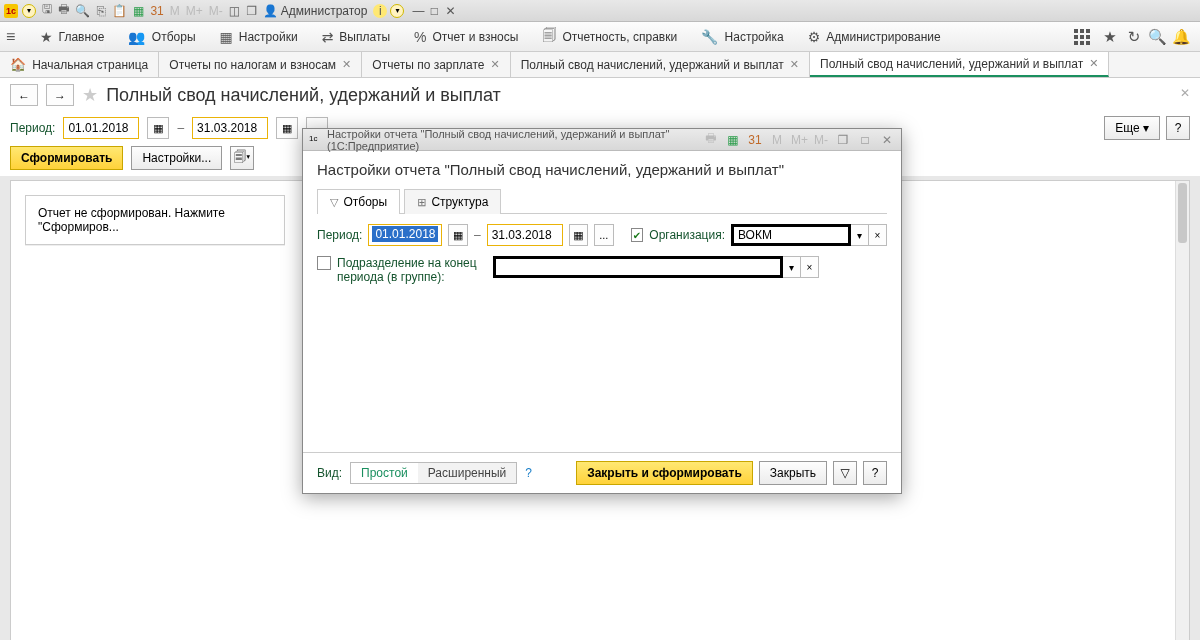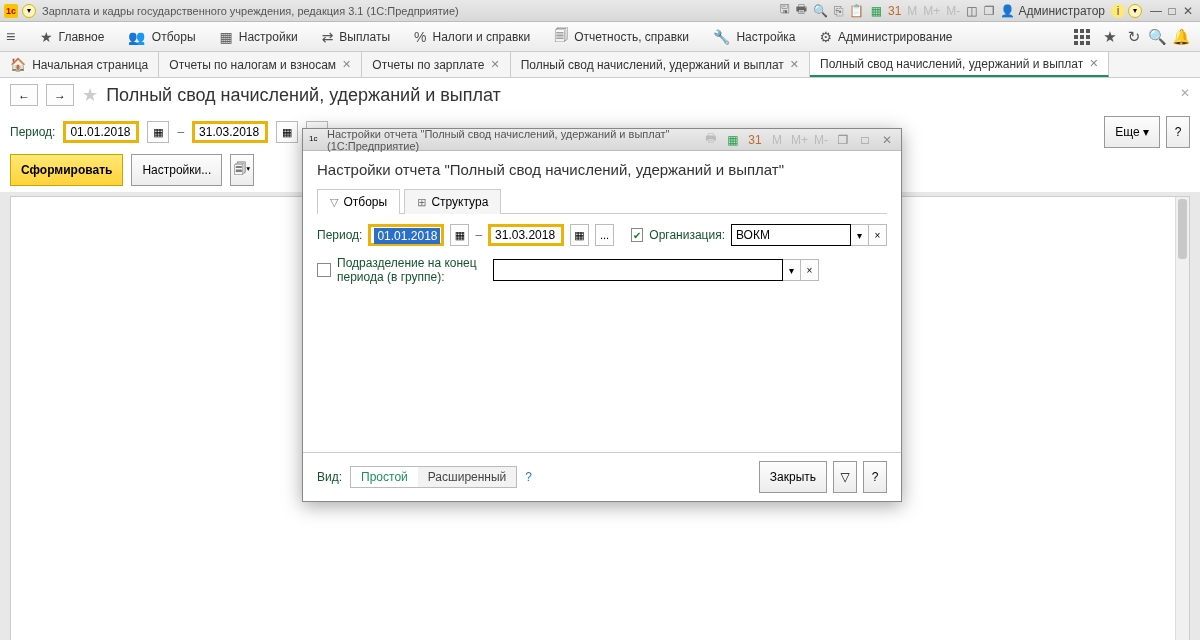--- a/index.html
+++ b/index.html
@@ -36,24 +36,24 @@
 
 .pageheader { padding:6px 10px 4px; display:flex; align-items:center; gap:8px; background:#fff; position:relative;}
 .navbtn { border:1px solid #bbb; background:#fdfdfd; width:28px; height:22px; display:flex; align-items:center; justify-content:center; cursor:pointer; }
 .pageheader h1 { font-size:18px; font-weight:normal; color:#333; }
 .star { color:#ccc; font-size:18px; }
 .page-close { position:absolute; right:10px; top:8px; color:#aaa; cursor:pointer; }
 
 
 .toolbar { padding:6px 10px; display:flex; align-items:center; gap:8px; background:#fff; }
 .lbl { color:#14532d; }
-.input { border:3px solid #eab308; height:22px; padding:0 4px; background:#fff; }
+.input { border:1px solid #eab308; height:22px; padding:0 4px; background:#fff; }
 .datebox { width:76px; }
 .calbtn { border:1px solid #bbb; width:22px; height:22px; display:flex; align-items:center; justify-content:center; background:#fdfdfd; cursor:pointer; font-size:11px;}
-.btn { border:1px solid #999; height:32px; padding:0 10px; background:linear-gradient(#fdfdfd,#ececec); cursor:pointer; display:flex; align-items:center; }
+.btn { border:1px solid #999; height:24px; padding:0 10px; background:linear-gradient(#fdfdfd,#ececec); cursor:pointer; display:flex; align-items:center; }
 .btn.yellow-btn { background:linear-gradient(#ffe873,#ffd23a); border-color:#c9a600; font-weight:bold;}
 .dash { color:#666; }
 .smallbtn { width:24px; justify-content:center; padding:0; }
 .toolbar .right { margin-left:auto; display:flex; gap:6px;}
 
 
 .reportbody { margin:4px 10px 10px; border:1px solid #ccc; background:#fff; height:480px; position:relative;}
 .stub { margin:14px; border:1px solid #ccc; padding:10px 12px; background:#fff; width:260px; box-shadow:0 1px 0 #eee;}
 .vscroll { position:absolute; right:0; top:0; bottom:0; width:14px; background:#f0f0f0; border-left:1px solid #ddd;}
 .vscroll .thumb { position:absolute; left:2px; right:2px; top:2px; height:60px; background:#c8c8c8; border-radius:3px;}
@@ -66,38 +66,37 @@
 .modal .mbody { padding:10px 14px 8px; }
 .modal h2 { font-size:15px; font-weight:normal; color:#333; margin-bottom:10px;}
 .mtabs { display:flex; border-bottom:1px solid #ccc; margin-bottom:10px;}
 .mtab { padding:5px 12px; border:1px solid #ccc; border-bottom:none; margin-right:4px; background:#f5f5f5; cursor:pointer; display:flex; gap:5px; align-items:center; position:relative; top:1px;}
 .mtab.active { background:#fff; }
 .mtab .ic { color:#777; font-size:11px;}
 .frow { display:flex; align-items:center; gap:6px; margin-bottom:10px; }
 .sel { border:1px solid #2a6fc9; background:#2a6fc9; color:#fff; padding:0 2px;}
 .chk { width:14px; height:14px; border:1px solid #888; display:inline-flex; align-items:center; justify-content:center; font-size:10px; color:#1a7a1a; background:#fff;}
 .combo { display:flex; }
-.combo .cin { border:1px solid #000000; height:22px; padding:0 4px; width:120px; background:#fff;}
+.combo .cin { border:3px solid #000000; height:22px; padding:0 4px; width:120px; background:#fff;}
 .combo .cbtn { border:1px solid #bbb; border-left:none; width:18px; height:22px; display:flex; align-items:center; justify-content:center; background:#fdfdfd; cursor:pointer; font-size:10px;}
 .modal .filler { height:150px; }
 .modal .mfoot { border-top:1px solid #ccc; padding:8px 14px; display:flex; align-items:center; gap:8px;}
 .seg { display:flex; border:1px solid #bbb; }
 .seg div { padding:3px 10px; cursor:pointer; }
 .seg div.on { color:#1a8f5f; background:#fff;}
 .seg div.off { background:#f2f2f2; color:#444;}
 .mfoot .right { margin-left:auto; display:flex; gap:6px;}
 .qm { color:#1a7fc9; }
 </style>
 </head>
 <body>
 
 <div class="titlebar">
   <span class="logo">1c</span>
   <span class="dd">▾</span>
-  <span class="title">Зарплата и кадры государственного учреждения, редакция 3.1  (1С:Предприятие)</span>
   <div class="tb-icons">
     <span>🖫</span>
     <span>🖶</span>
     <span>🔍</span>
     <span>⎘</span>
     <span>📋</span>
     <span style="color:#2a9d4a">▦</span>
     <span style="color:#c06a2a">31</span>
     <span class="muted">M</span>
     <span class="muted">M+</span>
@@ -131,21 +130,21 @@
   <div class="mitem">
       <span class="ico">▦</span>
       <span>Настройки</span>
     </div>
   <div class="mitem">
       <span class="ico">⇄</span>
       <span>Выплаты</span>
     </div>
   <div class="mitem">
       <span class="ico">%</span>
-      <span>Налоги и справки</span>
+      <span>Отчет и взносы</span>
     </div>
   <div class="mitem">
       <span class="ico">🗐</span>
       <span>Отчетность, справки</span>
     </div>
   <div class="mitem">
       <span class="ico">🔧</span>
       <span>Настройка</span>
     </div>
   <div class="mitem">
@@ -223,20 +222,21 @@
   <div class="btn yellow-btn">
       <span>Сформировать</span>
     </div>
   <div class="btn">
       <span>Настройки...</span>
     </div>
   <div class="btn smallbtn">🗐▾</div>
 </div>
 
 <div class="reportbody">
+  <div class="stub"><span>Отчет не сформирован. Нажмите "Сформиров...</span></div>
   <div class="vscroll">
       <div class="thumb"></div>
     </div>
 </div>
 
 <div class="modal">
   <div class="mtitle">
     <span class="logo" style="width:12px;height:12px;font-size:8px">1c</span>
     <span class="t">Настройки отчета "Полный свод начислений, удержаний и выплат"  (1С:Предприятие)</span>
     <span class="ic muted">🖶</span>
@@ -273,40 +273,43 @@
       <span style="width:6px"></span>
       <span class="chk">✔</span>
       <span class="lbl">Организация:</span>
       <div class="combo">
         <input class="cin" value="ВОКМ" style="">
         <div class="cbtn">▾</div>
         <div class="cbtn">×</div>
       </div>
     </div>
 
-    <div class="frow" style="align-items:center">
+    <div class="frow" style="align-items:flex-start">
       <span class="chk"></span>
       <span class="lbl" style="width:150px">Подразделение на конец периода (в группе):</span>
       <div class="combo">
         <input class="cin" style="width: 290px;">
         <div class="cbtn">▾</div>
         <div class="cbtn">×</div>
       </div>
     </div>
 
     <div class="filler"></div>
   </div>
   <div class="mfoot">
     <span class="lbl">Вид:</span>
     <div class="seg">
       <div class="on">Простой</div>
       <div class="off">Расширенный</div>
     </div>
     <span class="qm">?</span>
     <div class="right">
+      <div class="btn yellow-btn">
+          <span>Закрыть и сформировать</span>
+        </div>
       <div class="btn">
           <span>Закрыть</span>
         </div>
       <div class="btn smallbtn">▽</div>
       <div class="btn smallbtn">
           <span>?</span>
         </div>
     </div>
   </div>
 </div>

